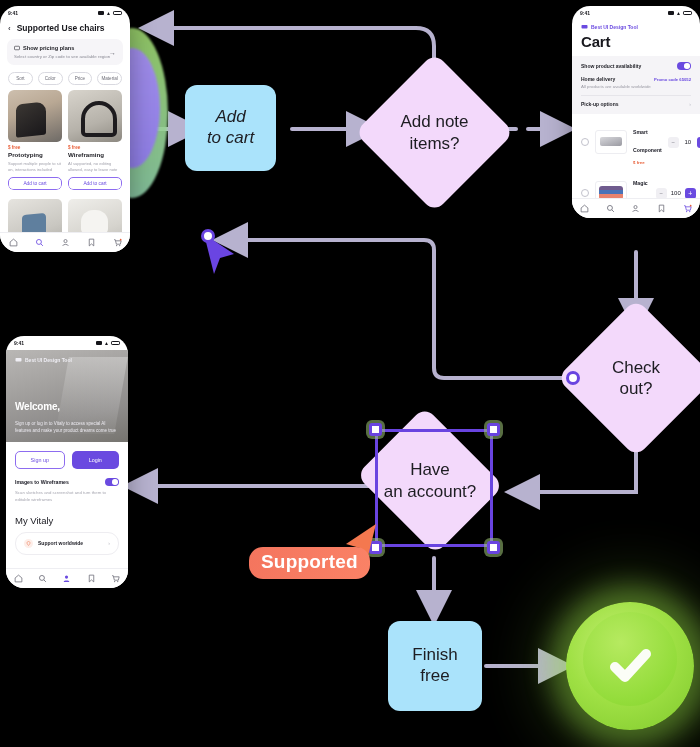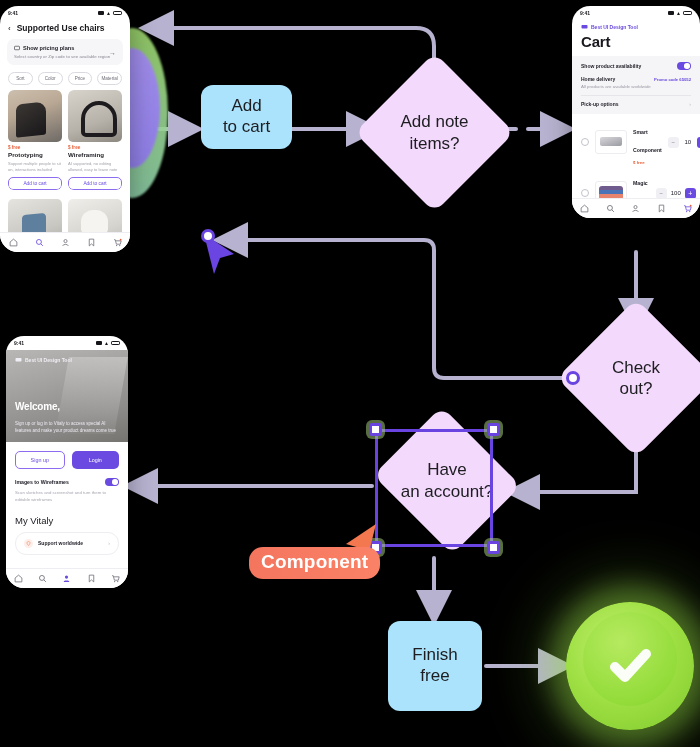--- a/index.html
+++ b/index.html
@@ -242,39 +242,39 @@
       <path d="M636,430 L636,492 Q636,492 626,492 L512,492" marker-end="url(#ah)"></path>
 
       <path d="M372,486 L130,486" marker-end="url(#ahl)"></path>
 
       <path d="M434,558 L434,618" marker-end="url(#ah)"></path>
 
       <path d="M486,666 L566,666" marker-end="url(#ah)"></path>
     </g>
   </svg>
 
-  <div class="node node-rect" style="left:201px;top:85px;width:91px;height:64px;">
+  <div class="node node-rect" style="left:185px;top:85px;width:91px;height:86px;font-style:italic;">
     <span style="white-space:pre-line">Add
 to cart</span>
   </div>
 
   <div class="diamond-wrap" style="left:378px;top:76px;width:113px;height:113px;">
     <div class="diamond"></div>
     <div class="diamond-label">Add note
 items?</div>
   </div>
 
   <div class="diamond-wrap" style="left:580px;top:322px;width:112px;height:112px;">
     <div class="diamond"></div>
     <div class="diamond-label">Check
 out?</div>
   </div>
   <div class="port" style="left:566px;top:371px;"></div>
 
-  <div class="diamond-wrap" style="left:391px;top:432px;width:112px;height:97px;">
+  <div class="diamond-wrap" style="left:374px;top:432px;width:112px;height:97px;">
     <div class="diamond"></div>
     <div class="diamond-label">Have
 an account?</div>
   </div>
   <div class="sel-frame" style="left:375px;top:429px;width:118px;height:118px;"></div>
   <div class="handle" style="left:369px;top:423px;"></div>
   <div class="handle" style="left:487px;top:423px;"></div>
   <div class="handle" style="left:369px;top:541px;"></div>
   <div class="handle" style="left:487px;top:541px;"></div>
 
@@ -295,21 +295,21 @@
     </svg>
   </div>
   <div class="port" style="left:201px;top:229px;"></div>
 
   <div class="cursor" style="left:336px;top:518px;">
     <svg width="46" height="52" viewBox="0 0 46 52">
       <path d="M40 6 L10 26 L24 30 L30 46 Z" fill="#f4784f"></path>
     </svg>
   </div>
   <div class="tag tag-benj" style="left:249px;top:547px;">
-    <span>Component</span>
+    <span>Supported</span>
   </div>
 
   <div class="blob" style="left:96px;top:28px;width:72px;height:170px;background:linear-gradient(180deg,#9fd86f,#8fd0aa);opacity:.9;"></div>
   <div class="blob" style="left:104px;top:48px;width:56px;height:120px;background:linear-gradient(180deg,#a08af0,#8f7aea);opacity:.95;"></div>
 
   <div class="phone" style="left:0px;top:6px;width:130px;height:246px;">
     <div class="statusbar">
       <span>9:41</span>
       <span class="sb-icons">
         <span class="sb-bar"></span>

